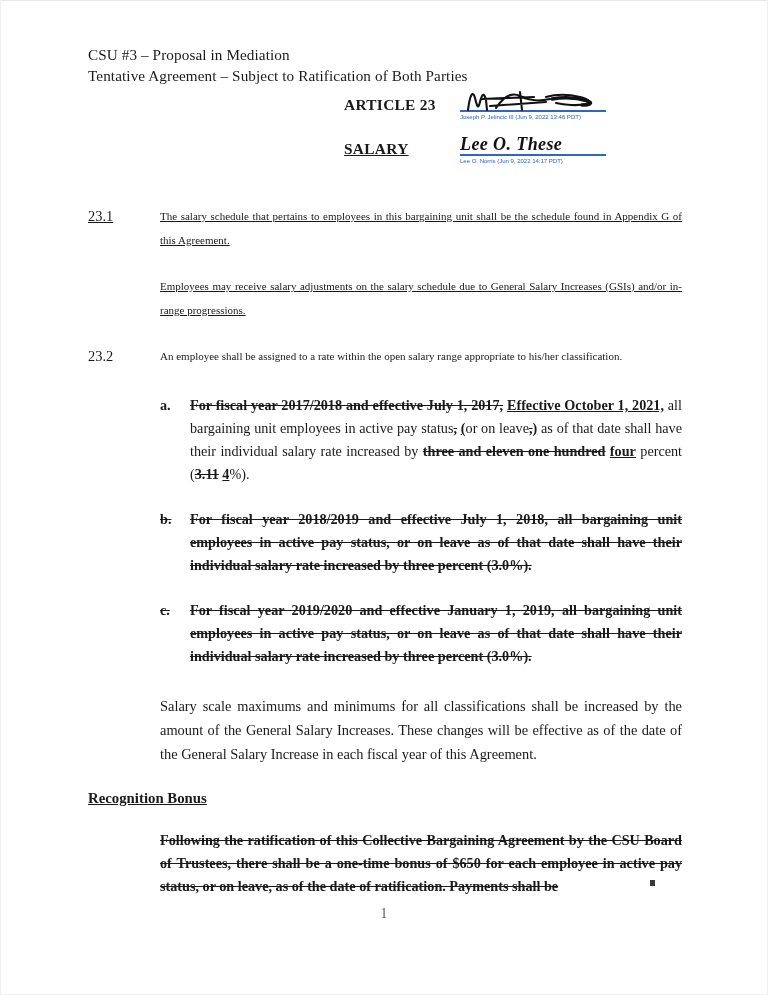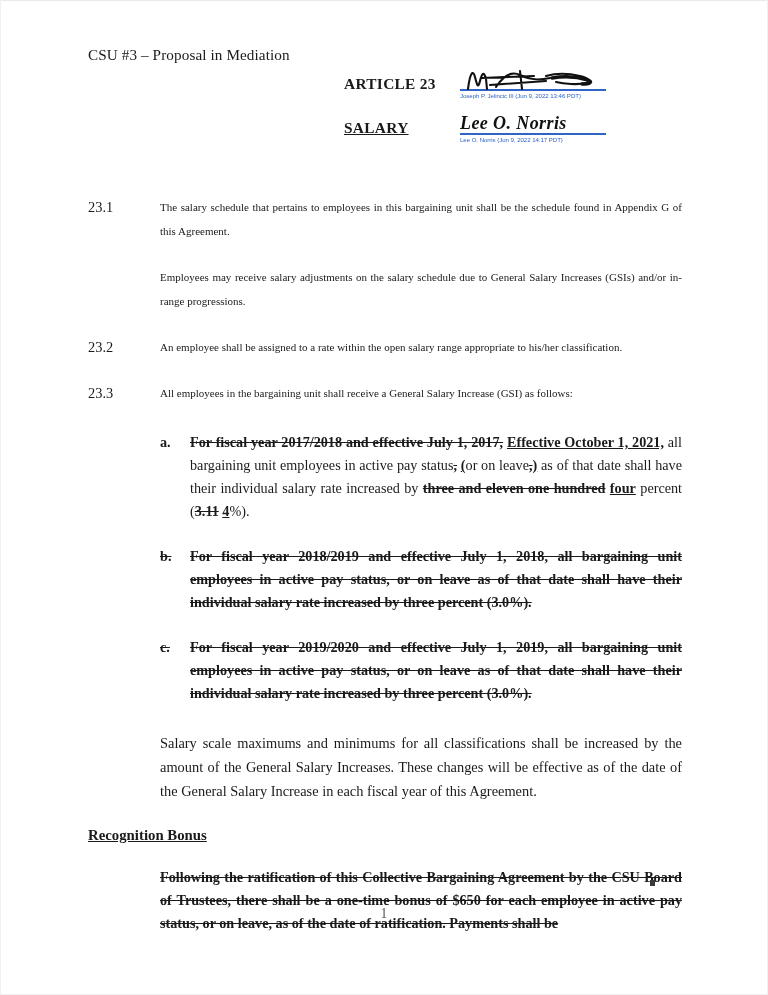--- a/index.html
+++ b/index.html
@@ -204,20 +204,21 @@
 <div class="page">
   <div class="page-edge-top"></div>
   <div class="page-edge-bottom"></div>
   <div class="page-edge-left"></div>
   <div class="page-edge-right"></div>
 
   <div class="content">
 
     <div class="doc-header">
       <div class="hline">CSU #3 – Proposal in Mediation</div>
+      <div class="hline">Tentative Agreement – Subject to Ratification of Both Parties</div>
     </div>
 
     <div class="title-row" style="margin-top:10px;">
       <div class="title">ARTICLE 23</div>
       <div class="sigbox">
         <span class="sig-glyph">
           <svg width="146" height="25" viewBox="0 0 146 25">
             <path d="M8 22 C10 6, 13 2, 15 10 C17 18, 18 22, 20 14 C22 6, 24 4, 26 12 L27 22
                      M22 11 L74 9 M30 18 L86 14
                      M36 20 C44 8, 52 4, 60 8 C68 12, 76 14, 90 11
@@ -227,61 +228,55 @@
           </svg>
         </span>
         <span class="sig-rule"></span>
         <span class="sig-caption">Joseph P. Jelincic III (Jun 9, 2022 13:46 PDT)</span>
       </div>
     </div>
 
     <div class="title-row" style="margin-top:10px;text-decoration:underline;">
       <div class="title underlined">SALARY</div>
       <div class="sigbox script">
-        <span class="sig-glyph">Lee O. Norris</span>
+        <span class="sig-glyph">Lee O. These</span>
         <span class="sig-rule"></span>
         <span class="sig-caption">Lee O. Norris (Jun 9, 2022 14:17 PDT)</span>
       </div>
     </div>
 
-    <div class="clause" style="margin-top:42px;">
+    <div class="clause" style="margin-top:30px;text-decoration:underline;">
       <div class="num">23.1</div>
       <div class="body">
         <p>The salary schedule that pertains to employees in this bargaining unit shall be the schedule found in Appendix G of this Agreement.</p>
         <p>Employees may receive salary adjustments on the salary schedule due to General Salary Increases (GSIs) and/or in-range progressions.</p>
       </div>
     </div>
 
     <div class="clause">
       <div class="num">23.2</div>
       <div class="body">
         <p>An employee shall be assigned to a rate within the open salary range appropriate to his/her classification.</p>
       </div>
     </div>
 
-    <div class="clause">
-      <div class="num">23.3</div>
-      <div class="body">
-        <p>All employees in the bargaining unit shall receive a General Salary Increase (GSI) as follows:</p>
-      </div>
-    </div>
 
     <div class="subitem" style="margin-top:26px;">
       <div class="letter">a.</div>
       <div class="sub-body"><s class="del">For fiscal year 2017/2018 and effective July 1, 2017,</s> <u class="ins">Effective October 1, 2021,</u> <span>all bargaining unit employees in active pay status</span><s class="del">,</s> <u class="ins">(</u><span>or on leave</span><s class="del">,</s><u class="ins">)</u> <span>as of that date shall have their individual salary rate increased by</span> <s class="del">three and eleven one hundred</s> <u class="ins">four</u> <span>percent (</span><s class="del">3.11</s> <u class="ins">4</u><span>%).</span></div>
     </div>
 
     <div class="subitem all-struck">
       <div class="letter">b.</div>
       <div class="sub-body">For fiscal year 2018/2019 and effective July 1, 2018, all bargaining unit employees in active pay status, or on leave as of that date shall have their individual salary rate increased by three percent (3.0%).</div>
     </div>
 
     <div class="subitem all-struck">
       <div class="letter">c.</div>
-      <div class="sub-body">For fiscal year 2019/2020 and effective July 1, 2019, all bargaining unit employees in active pay status, or on leave as of that date shall have their individual salary rate increased by three percent (3.0%).</div>
+      <div class="sub-body">For fiscal year 2019/2020 and effective January 1, 2019, all bargaining unit employees in active pay status, or on leave as of that date shall have their individual salary rate increased by three percent (3.0%).</div>
     </div>
 
     <div class="plain-indent">Salary scale maximums and minimums for all classifications shall be increased by the amount of the General Salary Increases. These changes will be effective as of the date of the General Salary Increase in each fiscal year of this Agreement.</div>
 
     <div>
       <div class="section-head">Recognition Bonus</div>
       <div class="struck-block">Following the ratification of this Collective Bargaining Agreement by the CSU Board of Trustees, there shall be a one-time bonus of $650 for each employee in active pay status, or on leave, as of the date of ratification. Payments shall be</div>
     </div>
 
   </div>

